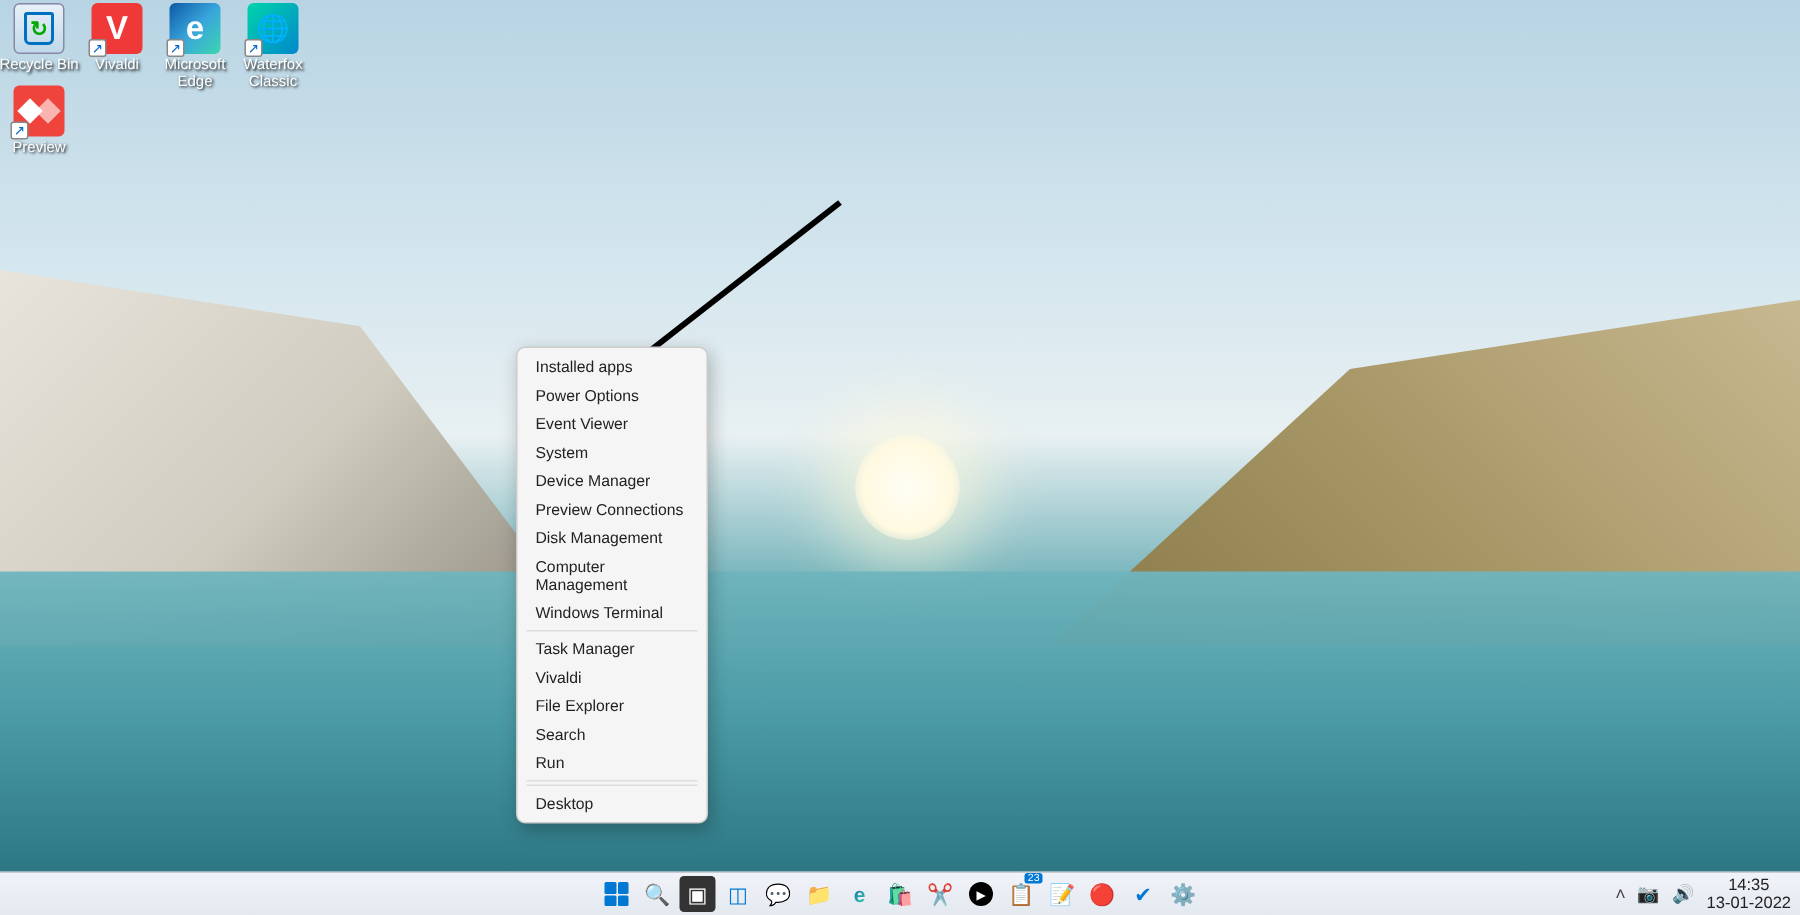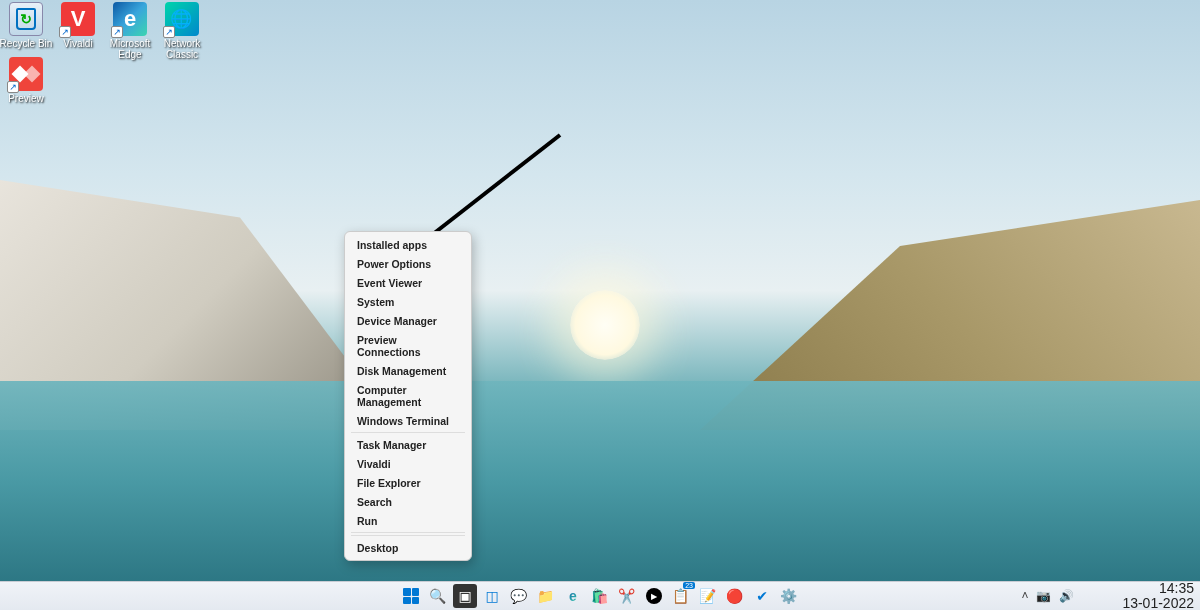--- a/index.html
+++ b/index.html
@@ -30,35 +30,35 @@
 .anydesk .box{background:#ef443b;}
 .anydesk .box::before{content:"";position:absolute;width:12px;height:12px;background:#fff;transform:rotate(45deg);left:5px;}
 .anydesk .box::after{content:"";position:absolute;width:12px;height:12px;background:rgba(255,255,255,0.6);transform:rotate(45deg);right:5px;}
 .shortcut-arrow{position:absolute;bottom:-2px;left:-2px;width:12px;height:12px;background:#fff;border:1px solid #888;border-radius:2px;font-size:9px;line-height:10px;text-align:center;color:#0066cc;}
 
 .context-menu {
   position:absolute; left:344px; top:231px; width:128px;
   background:#f5f5f5; border:1px solid #ccc; border-radius:6px;
   box-shadow:2px 4px 12px rgba(0,0,0,0.25); padding:3px 0;
 }
-.cm-item { font-size:10.5px; color:#222; padding:3.5px 12px; cursor:pointer; display:flex; justify-content:space-between; align-items:flex-end;font-weight:bold;}
+.cm-item { font-size:10.5px; color:#222; padding:3.5px 12px; cursor:pointer; display:flex; justify-content:space-between; align-items:flex-end;}
 .cm-sep{height:1px;background:#ddd;margin:2px 6px;}
 .cm-arrow{font-size:9px;color:#666;}
 
 .annotation-arrow{position:absolute;left:410px;top:130px;pointer-events:none;}
 
 .watermark{position:absolute;right:4px;bottom:30px;text-align:right;color:#fff;text-shadow:1px 1px 2px rgba(0,0,0,0.5);font-size:10px;line-height:1.3;}
 
 .taskbar{position:absolute;bottom:0;left:0;width:100%;height:29px;background:linear-gradient(to bottom,#f0f3f8,#e4e9f0);border-top:1px solid #c8ccd4;display:flex;align-items:center;}
 .tb-center{position:absolute;left:50%;transform:translateX(-50%);display:flex;gap:3px;align-items:center;height:100%;}
 .tb-icon{width:24px;height:24px;border-radius:3px;display:flex;align-items:center;justify-content:center;cursor:pointer;font-size:14px;}
 .start-icon{width:24px;height:24px;display:grid;grid-template-columns:1fr 1fr;grid-template-rows:1fr 1fr;gap:1px;padding:4px;}
 .start-icon div{background:#0078d4;border-radius:1px;}
 .tb-right{position:absolute;right:6px;display:flex;align-items:center;gap:8px;height:100%;}
-.tb-time{font-size:14px;text-align:right;line-height:1.1;color:#222;margin-left:40px;}
+.tb-time{font-size:11px;text-align:center;line-height:1.1;color:#222;}
 .tray-icon{font-size:12px;color:#444;cursor:pointer;}
 .badge{position:absolute;top:-2px;right:-2px;background:#0078d4;color:#fff;font-size:7px;padding:0 2px;border-radius:2px;min-width:10px;text-align:center;}
 .tb-icon{position:relative;}
 </style>
 </head>
 <body>
 
 <div class="desktop">
   <div class="mountain-left"></div>
   <div class="mountain-right"></div>
@@ -93,21 +93,21 @@
           </div>
         <div class="lbl" style="white-space:normal;width:44px">Microsoft
 Edge</div>
       </div>
     </div>
     <div class="icon-col">
       <div class="dicon waterfox">
         <div class="box">
             <span class="shortcut-arrow">↗</span>
           </div>
-        <div class="lbl" style="white-space:normal;width:44px">Network
+        <div class="lbl" style="white-space:normal;width:44px">Waterfox
 Classic</div>
       </div>
     </div>
   </div>
 
   <svg class="annotation-arrow" width="160" height="130">
     <line x1="150" y1="5" x2="18" y2="108" stroke="#000" stroke-width="4"></line>
     <polygon points="10,115 30,98 22,118" fill="#000"></polygon>
   </svg>
 

